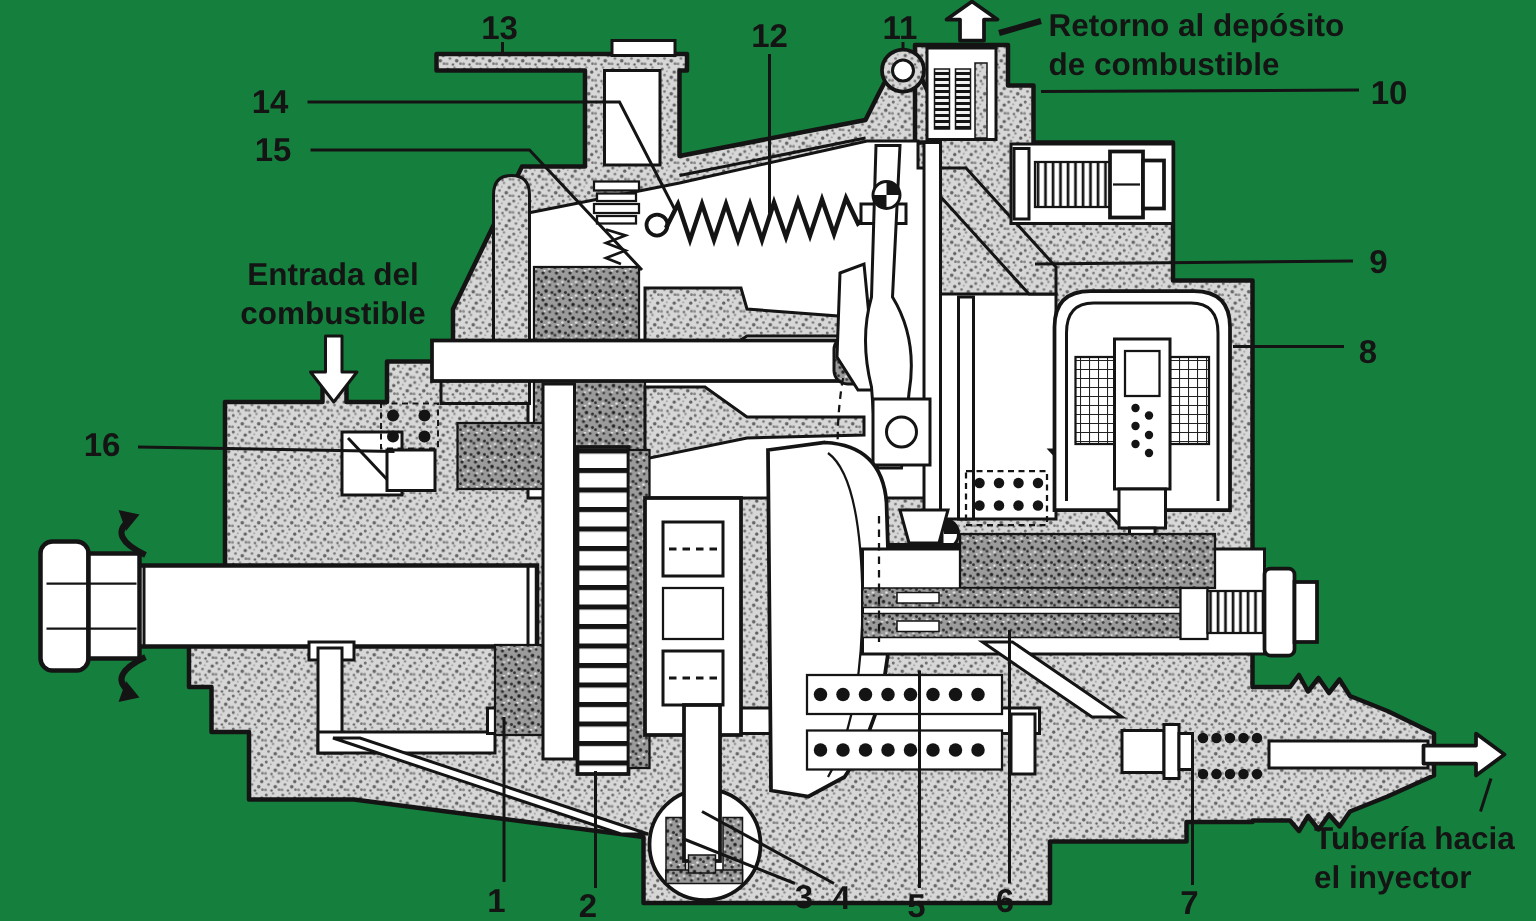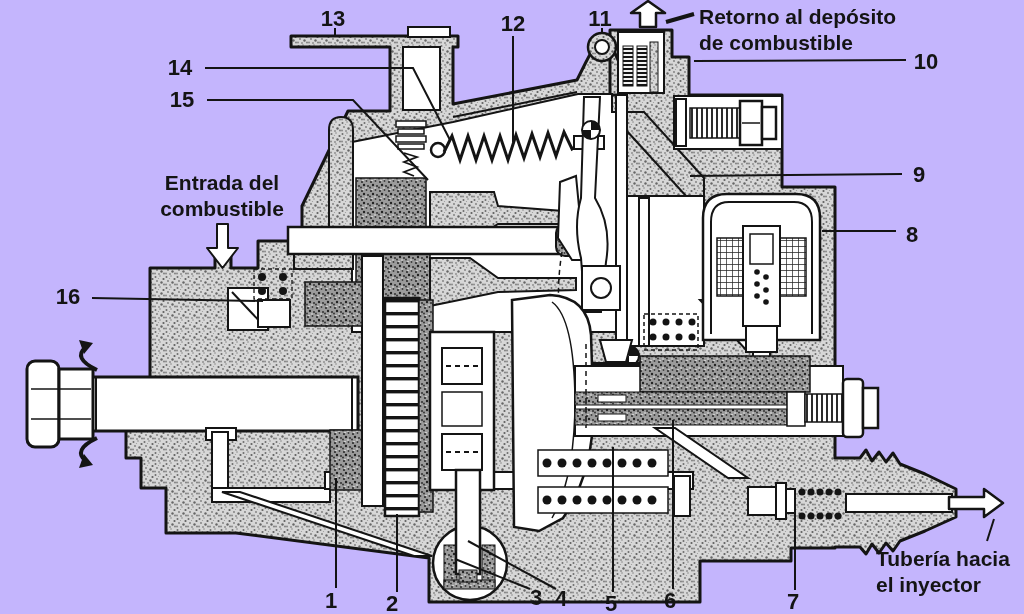--- a/index.html
+++ b/index.html
@@ -1,16 +1,16 @@
 <!DOCTYPE html>
 <html><head>
 <meta charset="utf-8">
 <style>
   html,body{margin:0;padding:0;background:#fff;}
-  .stage{position:relative;width:1024px;height:614px;background:#c4b5fd;overflow:hidden;
+  .stage{position:relative;width:1024px;height:614px;background:#15803d;overflow:hidden;
          font-family:"Liberation Sans",sans-serif;}
   svg{position:absolute;left:0;top:0;}
   svg text{font-family:"Liberation Sans","DejaVu Sans",sans-serif;font-weight:bold;fill:#141414;}
   .num{font-size:22px;}
   .ann{font-size:21px;}
 </style>
 </head>
 <body>
 
 <div class="stage">

